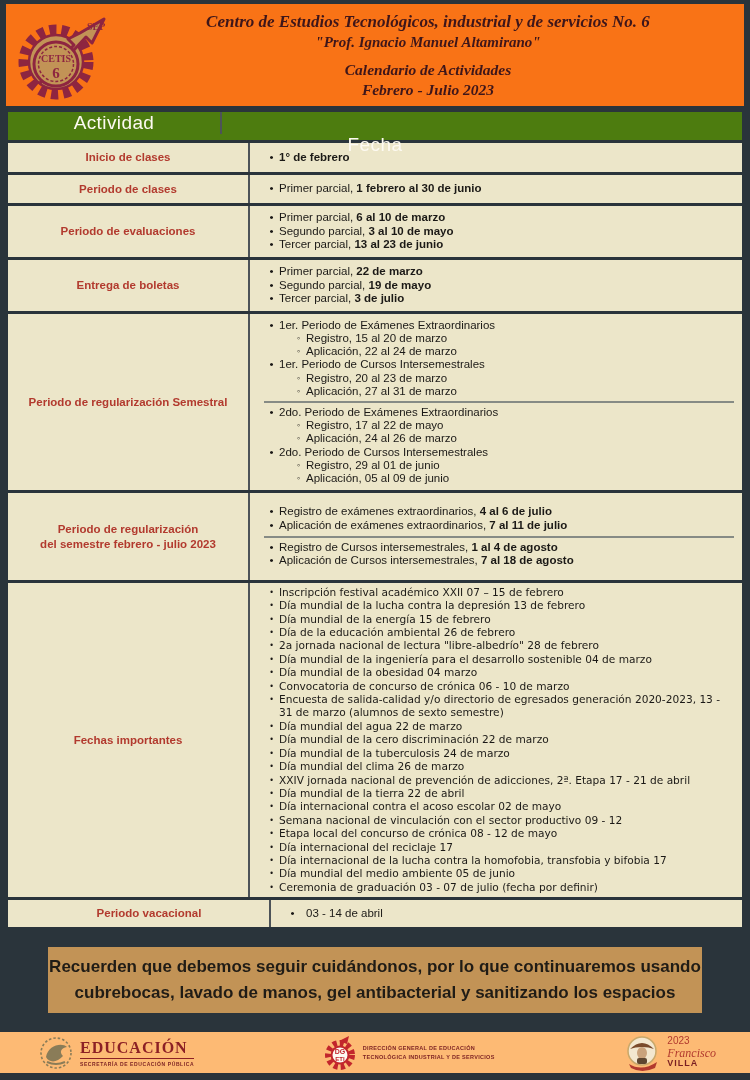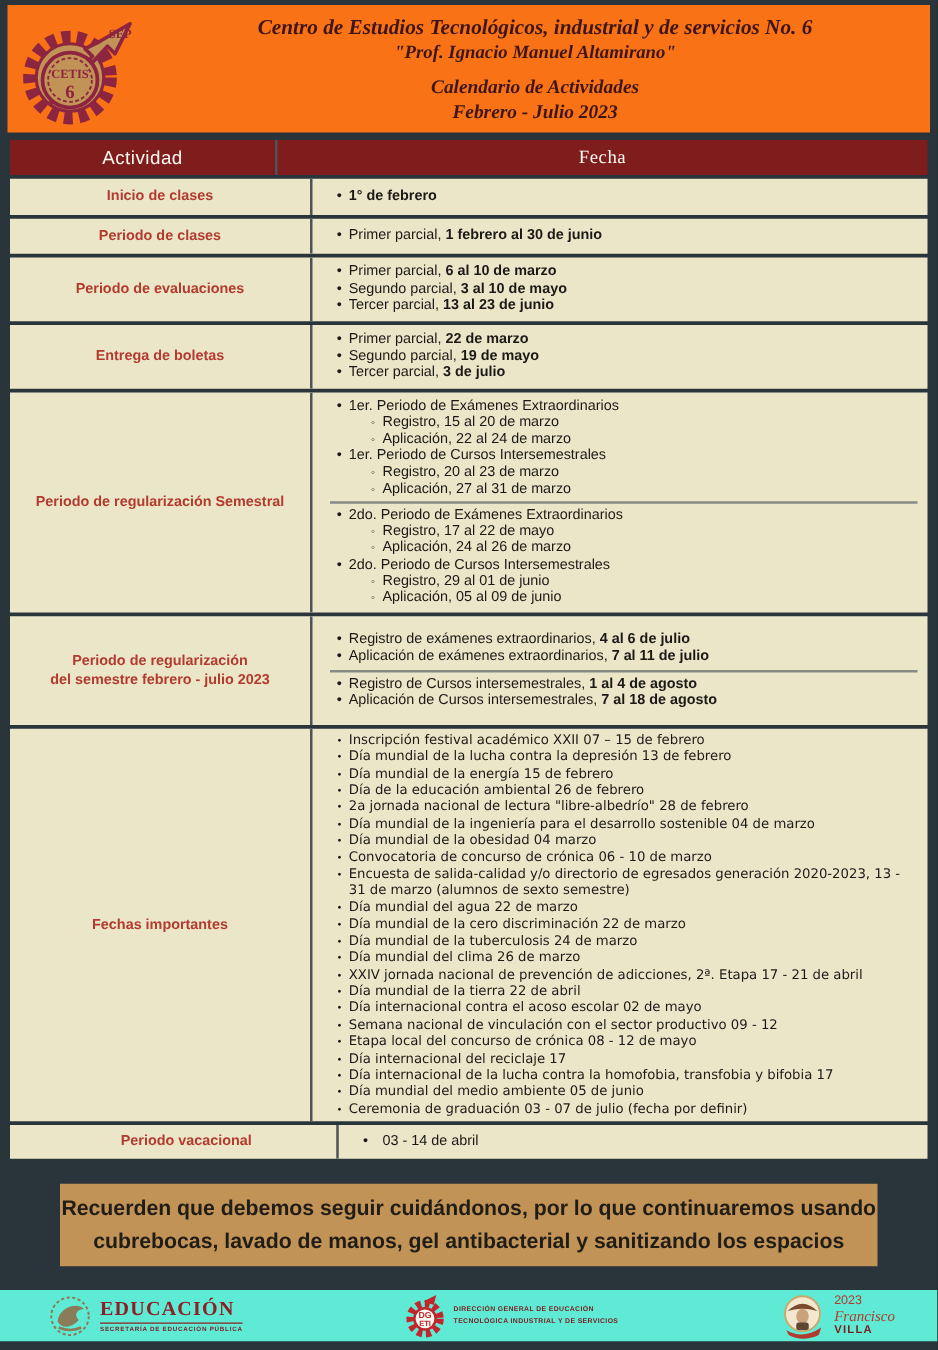--- a/index.html
+++ b/index.html
@@ -19,25 +19,25 @@
     font-family:"Liberation Serif",serif; font-style:italic; font-weight:bold;
     color:#3e161a;
   }
   .t1{ font-size:17px; }
   .t2{ font-size:15px; margin-top:2px; }
   .t3{ font-size:15.5px; margin-top:10px; }
   .t4{ font-size:15.5px; margin-top:2px; }
 
   
   .tbl{ position:absolute; left:8px; right:8px; top:112px; background:#2a343b; padding-bottom:3px; }
-  .colhdr{ display:flex; height:28px; background:#7f1d1d; color:#fdfaf2;
-           font-size:15px; letter-spacing:.4px; }
+  .colhdr{ display:flex; height:28px; background:#4d7c0f; color:#fdfaf2;
+           font-size:19px; letter-spacing:.4px;flex-direction:column; }
   .colhdr .c1{ width:214px; flex:none; border-right:2px solid #4d5358;
                display:flex; align-items:center; justify-content:center; }
-  .colhdr .c2{ flex:1; display:flex; align-items:center; justify-content:center;font-family:Liberation Serif, serif; }
+  .colhdr .c2{ flex:1; display:flex; align-items:center; justify-content:center; }
 
   .row{ display:flex; margin-top:3px; background:#ece6c9; overflow:hidden; }
   #rows .row:nth-child(1){ height:29px; }
   #rows .row:nth-child(2){ height:28px; }
   #rows .row:nth-child(3){ height:51px; }
   #rows .row:nth-child(4){ height:51px; }
   #rows .row:nth-child(5){ height:176px; }
   #rows .row:nth-child(6){ height:87px; }
   #rows .row:nth-child(7){ height:314px; }
   #rows .row:nth-child(8){ height:27px;padding-left:21px; }
@@ -67,21 +67,21 @@
 
   
   .banner{
     position:absolute; left:48px; right:48px; top:947px; height:66px;
     background:#c29356; display:flex; flex-direction:column; justify-content:center;
     text-align:center; font-weight:bold; font-size:17px; line-height:1.52; color:#201c16;
   }
 
   
   .footer{
-    position:absolute; left:0; right:0; bottom:7px; height:41px; background:#5eead4;
+    position:absolute; left:0; right:0; bottom:7px; height:41px; background:#fdba74;
     display:flex; align-items:center; justify-content:space-between; padding:0 34px 0 38px;
   }
   .flogo{ display:flex; align-items:center; gap:6px; }
   .sep-text{ color:#7a1f22; }
   .sep-title{ font-family:"Liberation Serif",serif; font-weight:bold; font-size:16px; letter-spacing:1px; color:#8c2025; }
   .sep-sub{ font-size:5px; letter-spacing:.6px; border-top:1px solid #8c2025; padding-top:2px; margin-top:1px; font-weight:bold; }
   .dgeti-text{ font-size:5.5px; font-weight:bold; color:#7a1f22; line-height:1.5; letter-spacing:.3px; }
   .villa-text{ text-align:left; line-height:1.05; }
   .villa-year{ font-size:10px; font-weight:normal; color:#b23a2e; }
   .villa-n1{ font-family:"Liberation Serif",serif; font-style:italic; font-size:12px; color:#b23a2e; }

